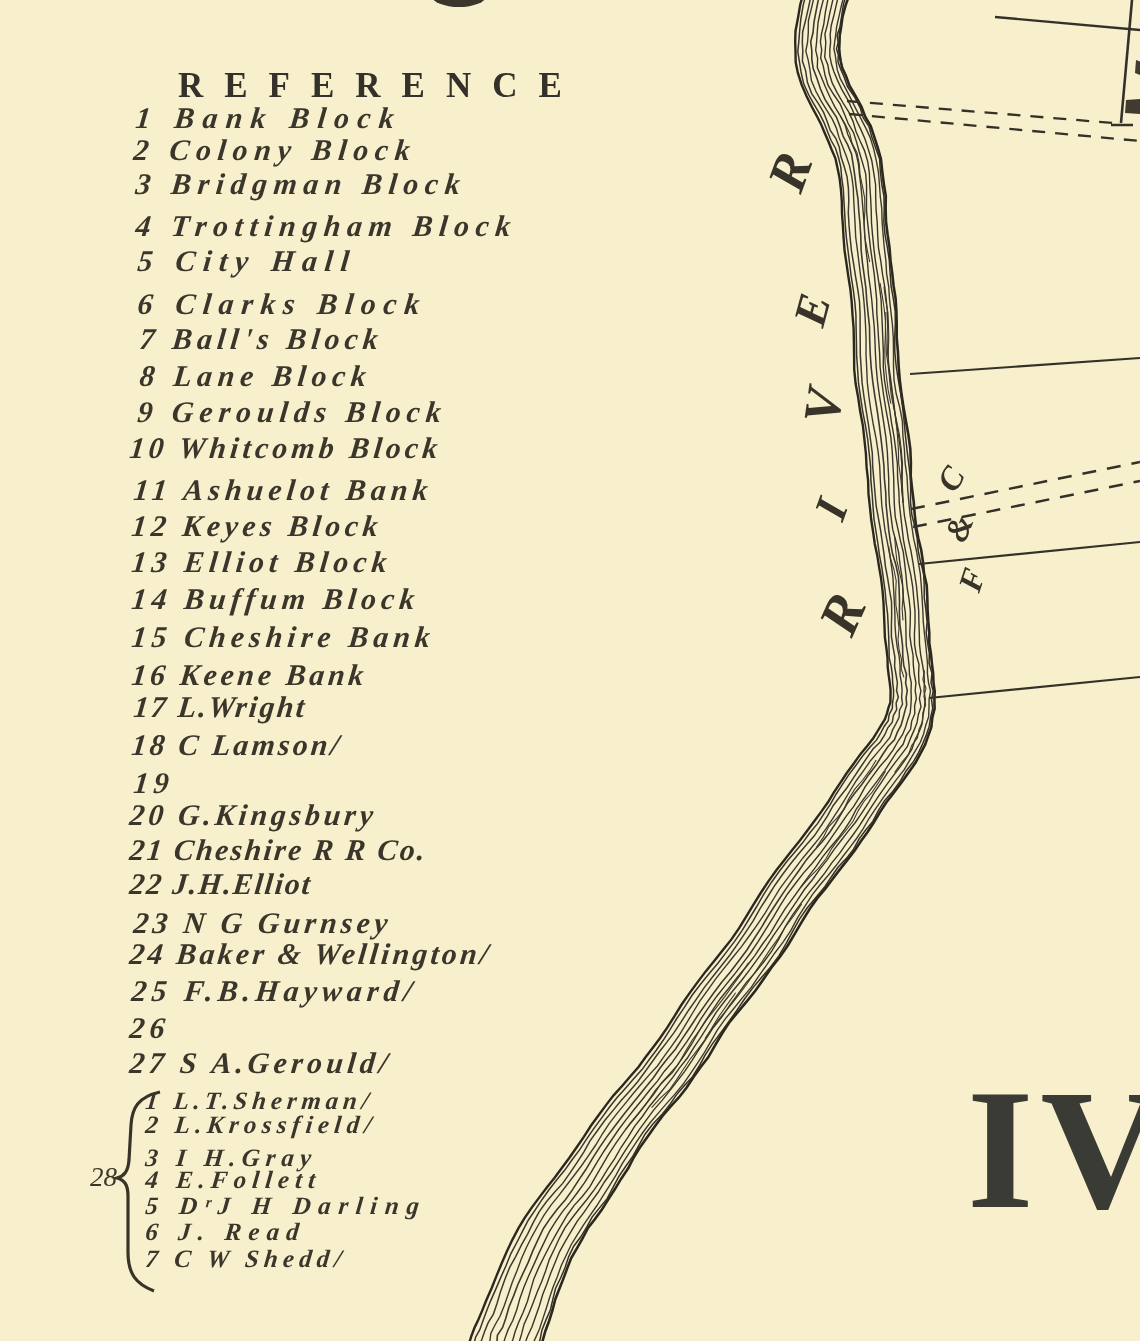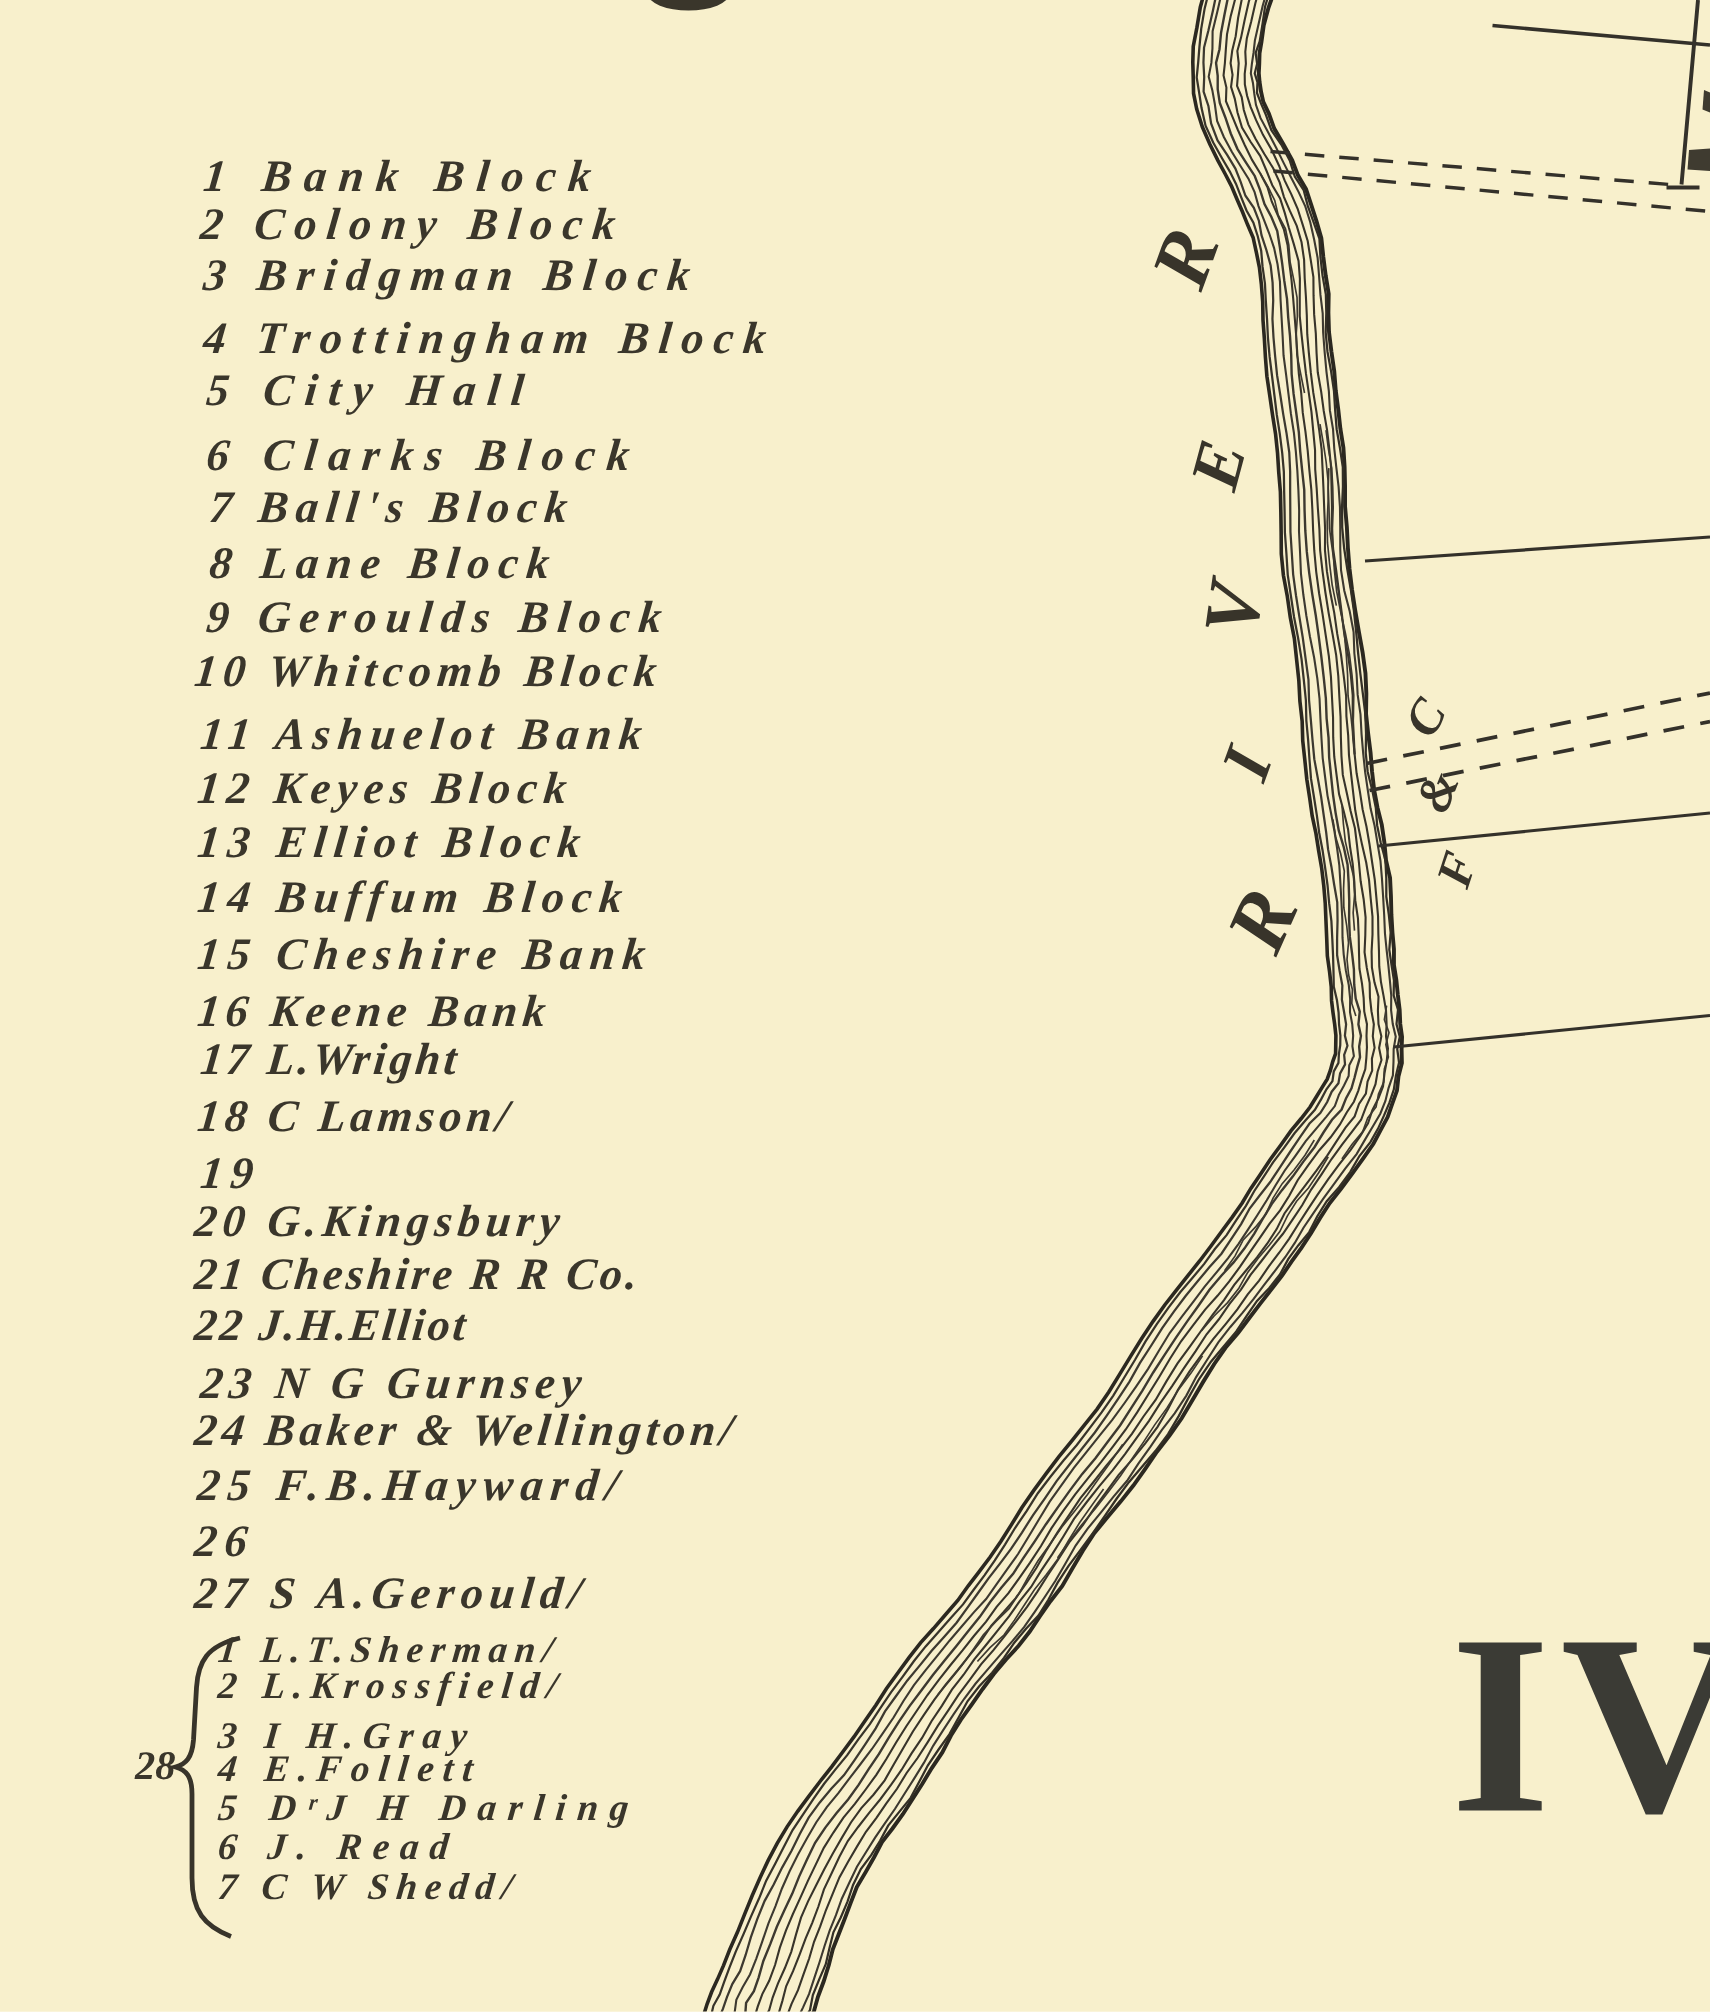--- a/index.html
+++ b/index.html
@@ -3,21 +3,21 @@
 <style>
 html,body{margin:0;padding:0;}
 #page{position:relative;width:1140px;height:1341px;background:#f8f0cc;overflow:hidden;
   font-family:"Liberation Serif",serif;color:#3a362b;}
 #title{position:absolute;left:178px;top:66px;font-size:35px;font-weight:bold;
   letter-spacing:21px;color:#34312a;}
 .it{position:absolute;font-style:italic;font-weight:bold;font-size:30px;white-space:pre;
   transform:skewX(-6deg);transform-origin:left bottom;}
 .git{position:absolute;font-style:italic;font-weight:bold;font-size:25px;white-space:pre;
   transform:skewX(-6deg);transform-origin:left bottom;}
-#n28{position:absolute;left:90px;top:1162px;font-style:italic;font-weight:bold;font-size:27px;}
+#n28{position:absolute;left:90px;top:1162px;font-style:italic;font-weight:normal;font-size:27px;}
 #iv{position:absolute;left:967px;top:1052px;font-size:171px;font-weight:bold;color:#3b3b35;letter-spacing:7px;}
 svg text.rl{font-size:62px;font-style:italic;font-weight:bold;fill:#38342a;text-anchor:middle;dominant-baseline:central;}
 svg text.fc{font-size:33px;font-style:italic;font-weight:bold;fill:#38342a;text-anchor:middle;dominant-baseline:central;}
 </style></head>
 <body>
 <div id="page">
 
 <svg width="1140" height="1341" viewBox="0 0 1140 1341" style="position:absolute;left:0;top:0">
 
 <g>
@@ -91,20 +91,21 @@
 
 <path d="M929 698 L1140 677" stroke="#34312a" stroke-width="2.1" fill="none"></path>
 
 <path id="brace" d="M160 1092
 C 138 1097, 132 1108, 131 1125
 L 129 1160 C 128 1172, 124 1176, 117 1178
 C 124 1180, 128 1184, 128 1196
 L 128 1252 C 128 1274, 136 1284, 154 1291" fill="none" stroke="#38342a" stroke-width="3.2"></path>
 </svg>
 
+<div id="title">REFERENCE</div>
 
 <div class="it" style="top:101px;left:134px;letter-spacing:8.17px"><span class="n">1</span> Bank Block</div>
 
 <div class="it" style="top:133px;left:132px;letter-spacing:6.64px"><span class="n">2</span> Colony Block</div>
 
 <div class="it" style="top:167px;left:134px;letter-spacing:6.5px"><span class="n">3</span> Bridgman Block</div>
 
 <div class="it" style="top:209px;left:134px;letter-spacing:6.53px"><span class="n">4</span> Trottingham Block</div>
 
 <div class="it" style="top:244px;left:136px;letter-spacing:7.64px"><span class="n">5</span> City Hall</div>

